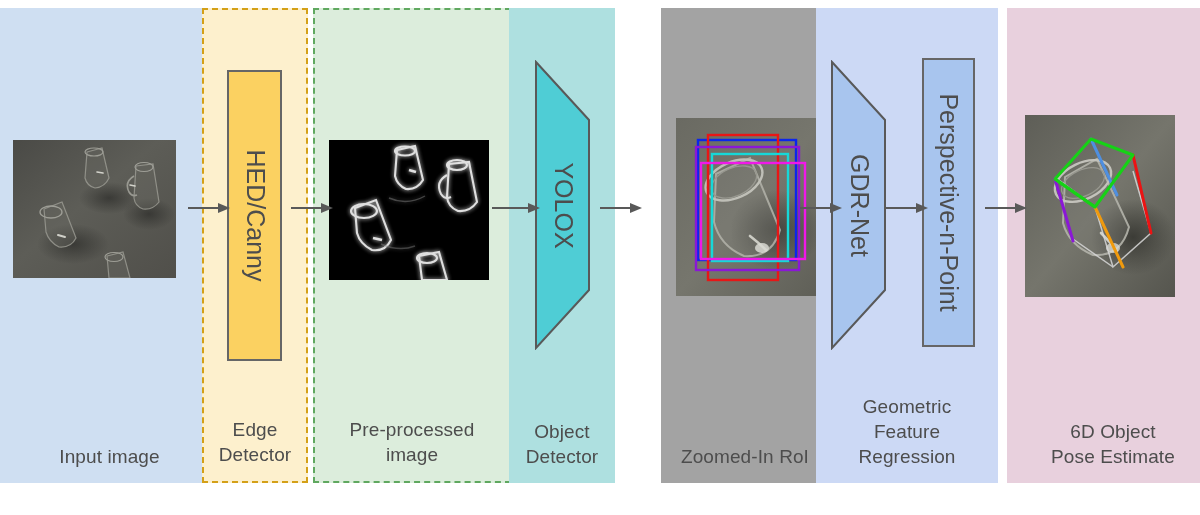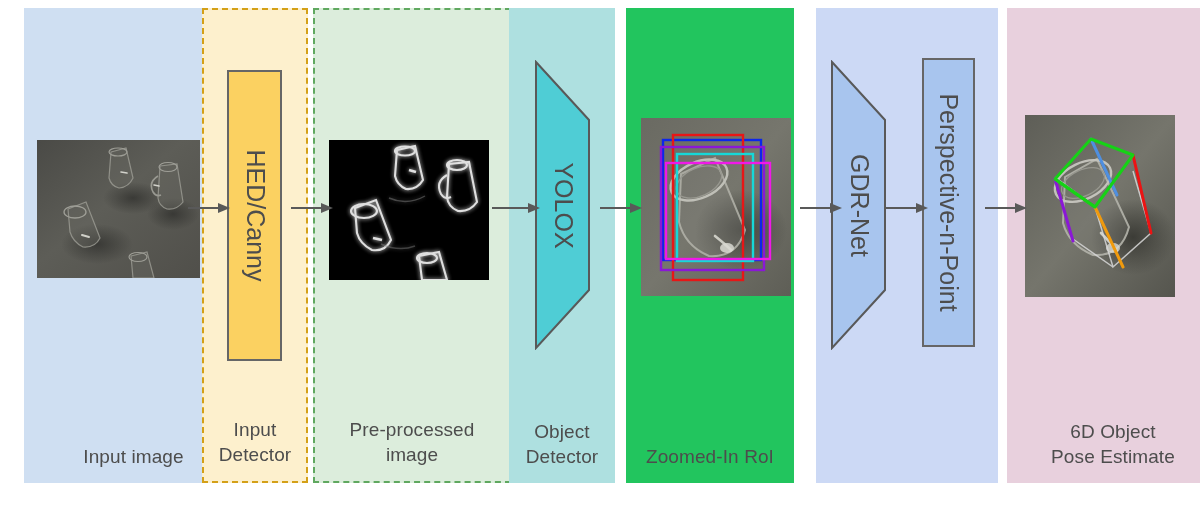--- a/index.html
+++ b/index.html
@@ -76,21 +76,21 @@
     justify-content: center;
     pointer-events: none;
   }
   .arrow { position: absolute; }
 </style>
 </head>
 <body>
 
 <div id="diagram">
 
-  <div class="stage" style="left:24px; width:219px; background:#cfdff2;">
+  <div class="stage" style="left:0; width:219px; background:#cfdff2;">
     <div class="thumb" style="left:13px; top:132px; width:163px; height:138px;">
       <svg width="163" height="138" viewBox="0 0 163 138">
         <defs>
           <linearGradient id="g1bg" x1="0" y1="0" x2="1" y2="1">
             <stop offset="0" stop-color="#4a4a46"></stop>
             <stop offset="0.45" stop-color="#5d5d57"></stop>
             <stop offset="1" stop-color="#504f4a"></stop>
           </linearGradient>
           <radialGradient id="g1sh" cx="0.5" cy="0.5" r="0.5">
             <stop offset="0" stop-color="#2f2f2c" stop-opacity="0.75"></stop>
@@ -127,21 +127,21 @@
         </g>
       </svg>
     </div>
     <div class="stage-label">Input image</div>
   </div>
 
   <div class="stage stage-dashed-yellow" style="left:202px; width:106px; background:#fdf0cd;">
     <div class="block-rect" style="left:23px; top:60px; width:55px; height:291px; background:#fbd161;">
       <span class="vlabel">HED/Canny</span>
     </div>
-    <div class="stage-label">Input
+    <div class="stage-label">Edge
 Detector</div>
   </div>
 
   <div class="stage stage-dashed-green" style="left:313px; width:198px; background:#dceddc;">
     <div class="thumb" style="left:14px; top:130px; width:160px; height:140px;">
       <svg width="160" height="140" viewBox="0 0 160 140">
         <defs>
           <filter id="glowE" x="-50%" y="-50%" width="200%" height="200%">
             <feGaussianBlur stdDeviation="2.2" result="b"></feGaussianBlur>
             <feMerge>
@@ -183,21 +183,21 @@
         <polygon points="2,2 55,60 55,230 2,288" fill="#4fcdd5" stroke="#595959" stroke-width="2"></polygon>
       </svg>
       <div class="trapz-label">
         <span class="vlabel">YOLOX</span>
       </div>
     </div>
     <div class="stage-label">Object
 Detector</div>
   </div>
 
-  <div class="stage" style="left:626px; width:168px; background:#22c55e;">
+  <div class="stage" style="left:661px; width:168px; background:#a3a3a3;">
     <div class="thumb" style="left:15px; top:110px; width:150px; height:178px;">
       <svg width="150" height="178" viewBox="0 0 150 178">
         <defs>
           <linearGradient id="g2bg" x1="0" y1="0" x2="1" y2="1">
             <stop offset="0" stop-color="#6a6a62"></stop>
             <stop offset="0.5" stop-color="#76766d"></stop>
             <stop offset="1" stop-color="#5e5e56"></stop>
           </linearGradient>
           <radialGradient id="g2sh" cx="0.5" cy="0.5" r="0.5">
             <stop offset="0" stop-color="#3a3a35" stop-opacity="0.8"></stop>
@@ -232,20 +232,23 @@
       <svg width="58" height="290" viewBox="0 0 58 290">
         <polygon points="2,2 55,60 55,230 2,288" fill="#a8c5ee" stroke="#595959" stroke-width="2"></polygon>
       </svg>
       <div class="trapz-label">
         <span class="vlabel">GDR-Net</span>
       </div>
     </div>
     <div class="block-rect" style="left:106px; top:50px; width:53px; height:289px; background:#a8c5ee;">
       <span class="vlabel">Perspective-n-Point</span>
     </div>
+    <div class="stage-label">Geometric
+Feature
+Regression</div>
   </div>
 
   <div class="stage" style="left:1007px; width:212px; background:#e8d0dd;">
     <div class="thumb" style="left:18px; top:107px; width:150px; height:182px;">
       <svg width="150" height="182" viewBox="0 0 150 182">
         <defs>
           <linearGradient id="g3bg" x1="0" y1="0" x2="1" y2="1">
             <stop offset="0" stop-color="#5e5e57"></stop>
             <stop offset="0.5" stop-color="#75756c"></stop>
             <stop offset="1" stop-color="#55554e"></stop>

